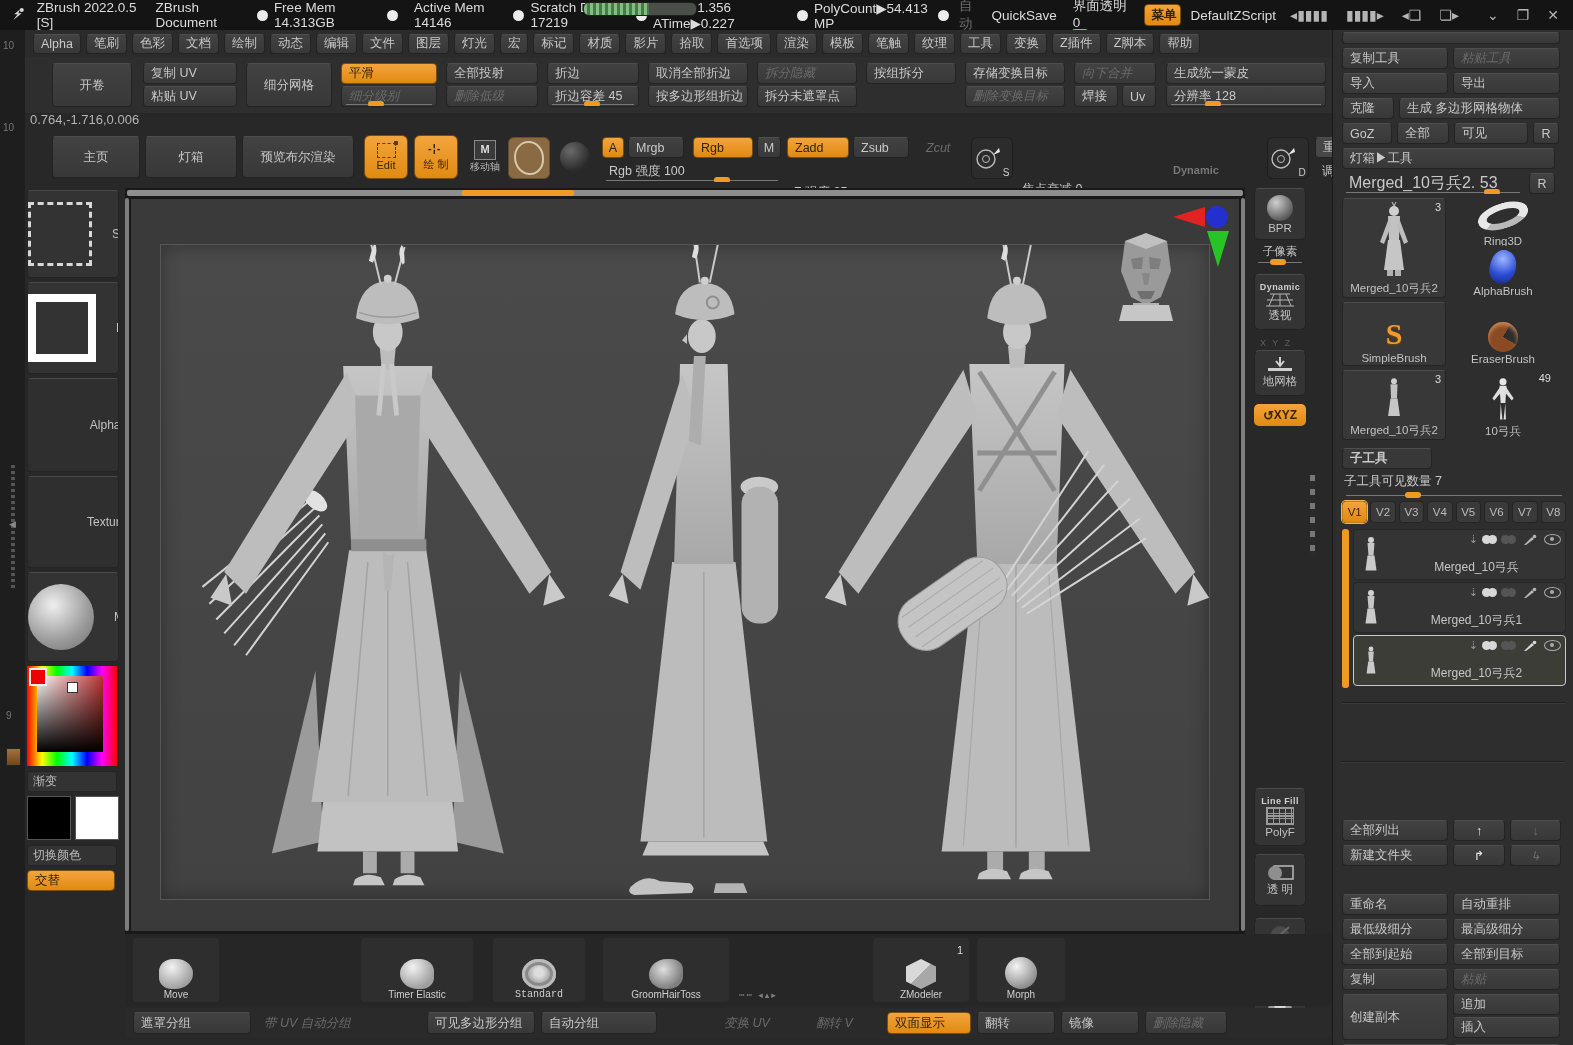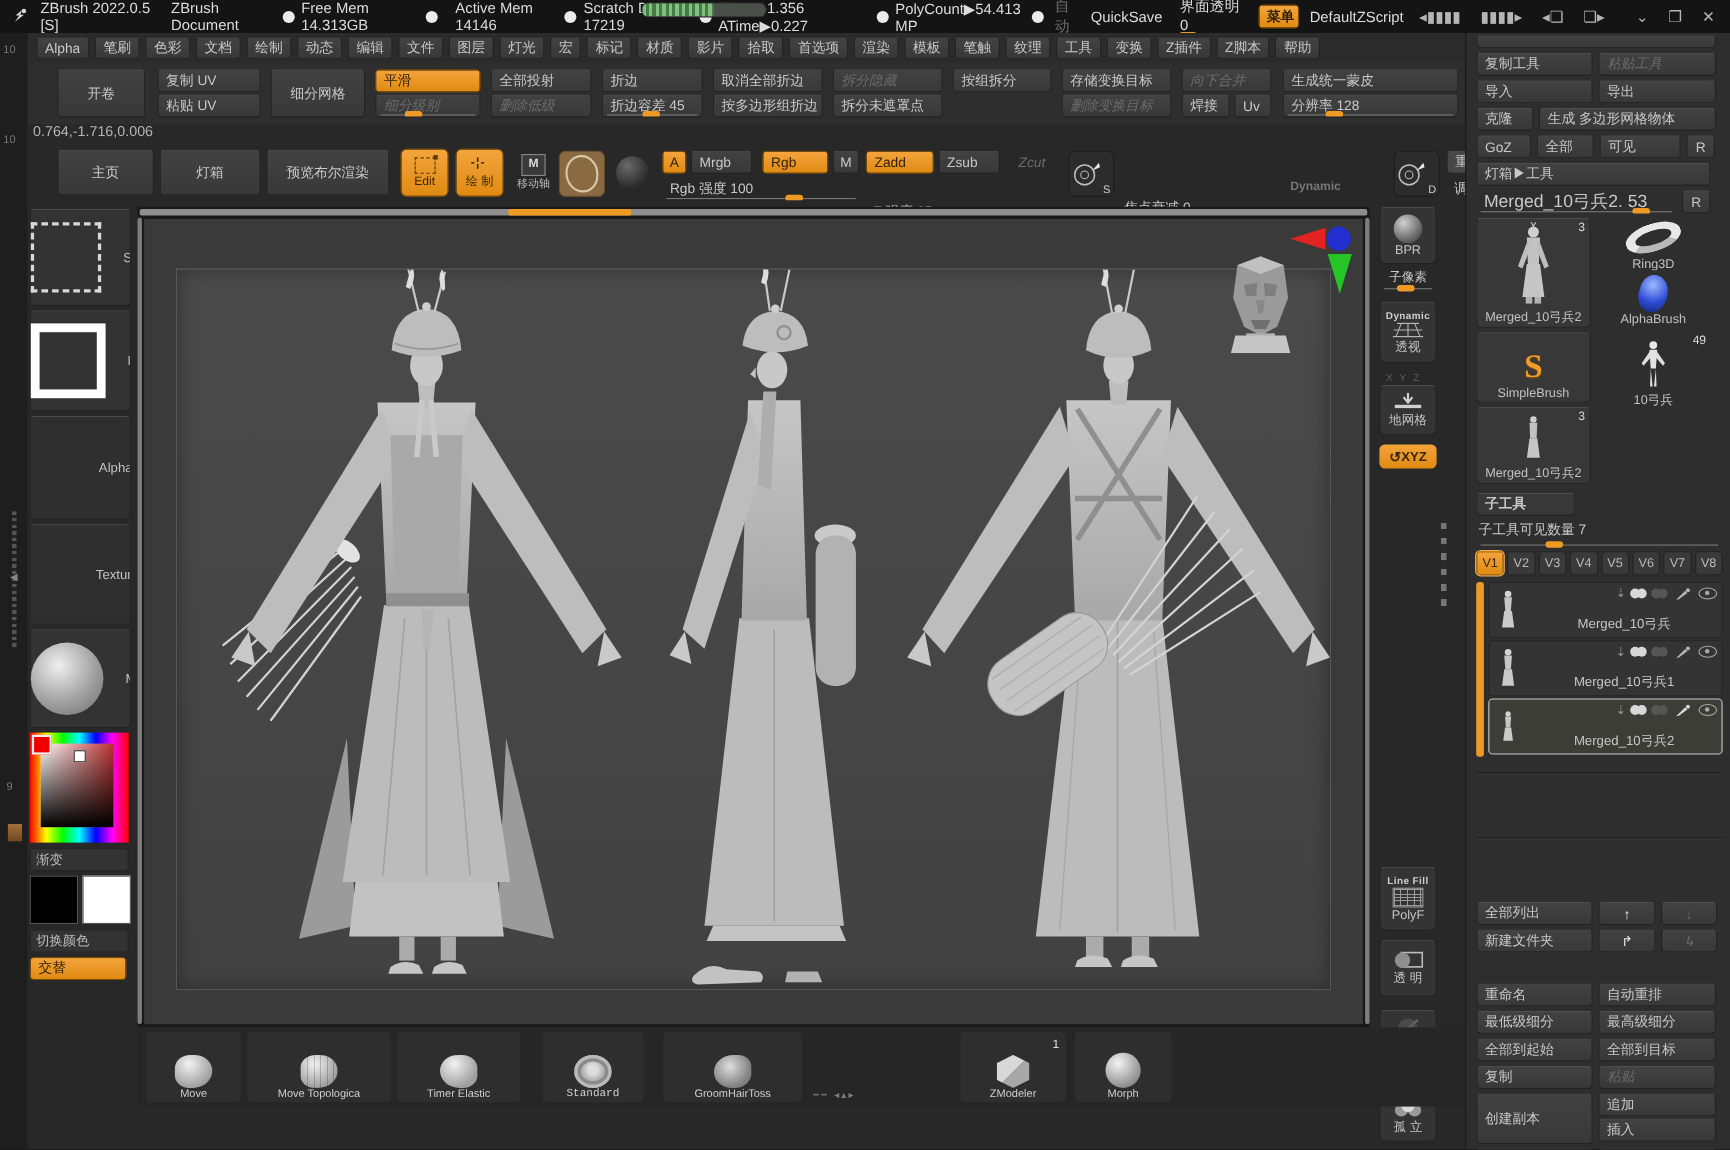--- a/index.html
+++ b/index.html
@@ -626,20 +626,24 @@
       </div>
       <div class="col" style="gap:4px;">
         <div class="tcell" style="width:104px;height:48px;background:none;border:none;">
           <div class="torus"></div>
           <span class="lbl">Ring3D</span>
         </div>
         <div class="tcell" style="width:104px;height:48px;background:none;border:none;">
           <div class="alphab"></div>
           <span class="lbl">AlphaBrush</span>
         </div>
+        <div class="tcell" style="width:104px;height:64px;background:none;border:none;">
+          <div class="ebrush"></div>
+          <span class="lbl">EraserBrush</span>
+        </div>
         <div class="tcell" style="width:104px;height:70px;background:none;border:none;">
           <span class="badge">49</span>
           <svg width="26" height="46" viewBox="0 0 40 78">
             <circle cx="20" cy="8" r="6" fill="#e8e8e8"></circle>
             <polygon points="14,15 26,15 24,44 16,44" fill="#e2e2e2"></polygon>
             <polygon points="15,17 2,36 5,40 17,26" fill="#dedede"></polygon>
             <polygon points="25,17 38,36 35,40 23,26" fill="#dedede"></polygon>
             <polygon points="16,44 19,72 15,72" fill="#dedede"></polygon>
               <polygon points="24,44 25,72 21,72" fill="#dedede"></polygon>
           </svg>
@@ -792,24 +796,20 @@
       <span class="b" style="width:106px;height:40px;">删除</span>
       <span class="b" style="width:107px;">删除其他</span>
     </div>
   </div>
 
   <div id="brush-tray" class="abs">
     <div class="brushcell" style="left:8px;width:86px;">
       <div class="blob"></div>
       <span class="lbl">Move</span>
     </div>
-    <div class="brushcell" style="left:100px;width:130px;">
-      <div class="blob wire"></div>
-      <span class="lbl">Move Topologica</span>
-    </div>
     <div class="brushcell" style="left:236px;width:112px;">
       <div class="blob" style="border-radius:54% 46% 42% 58%;"></div>
       <span class="lbl">Timer Elastic</span>
     </div>
     <div class="brushcell" style="left:368px;width:92px;font-family:Liberation Mono, monospace;">
       <div class="blob swirl"></div>
       <span class="lbl">Standard</span>
     </div>
     <div class="brushcell" style="left:478px;width:126px;">
       <div class="blob hair"></div>
@@ -820,14 +820,28 @@
       <span class="abs" style="right:6px;top:6px;font-size:11px;color:#ddd;">1</span>
       <div class="cube"></div>
       <span class="lbl">ZModeler</span>
     </div>
     <div class="brushcell" style="left:852px;width:88px;">
       <div class="morphball"></div>
       <span class="lbl">Morph</span>
     </div>
   </div>
 
+  <div id="bottom-bar" class="abs">
+    <span class="b" style="width:118px;">遮罩分组</span>
+    <span class="b dim flat" style="width:150px;">带 UV 自动分组</span>
+    <span style="width:8px;"></span>
+    <span class="b" style="width:108px;">可见多边形分组</span>
+    <span class="b" style="width:116px;">自动分组</span>
+    <span style="width:48px;"></span>
+    <span class="b dim flat" style="width:86px;">变换 UV</span>
+    <span class="b dim flat" style="width:72px;">翻转 V</span>
+    <span class="b orange" style="width:84px;">双面显示</span>
+    <span class="b" style="width:78px;">翻转</span>
+    <span class="b" style="width:78px;">镜像</span>
+    <span class="b dim" style="width:82px;">删除隐藏</span>
+  </div>
 
 </div>
 
 </body></html>

